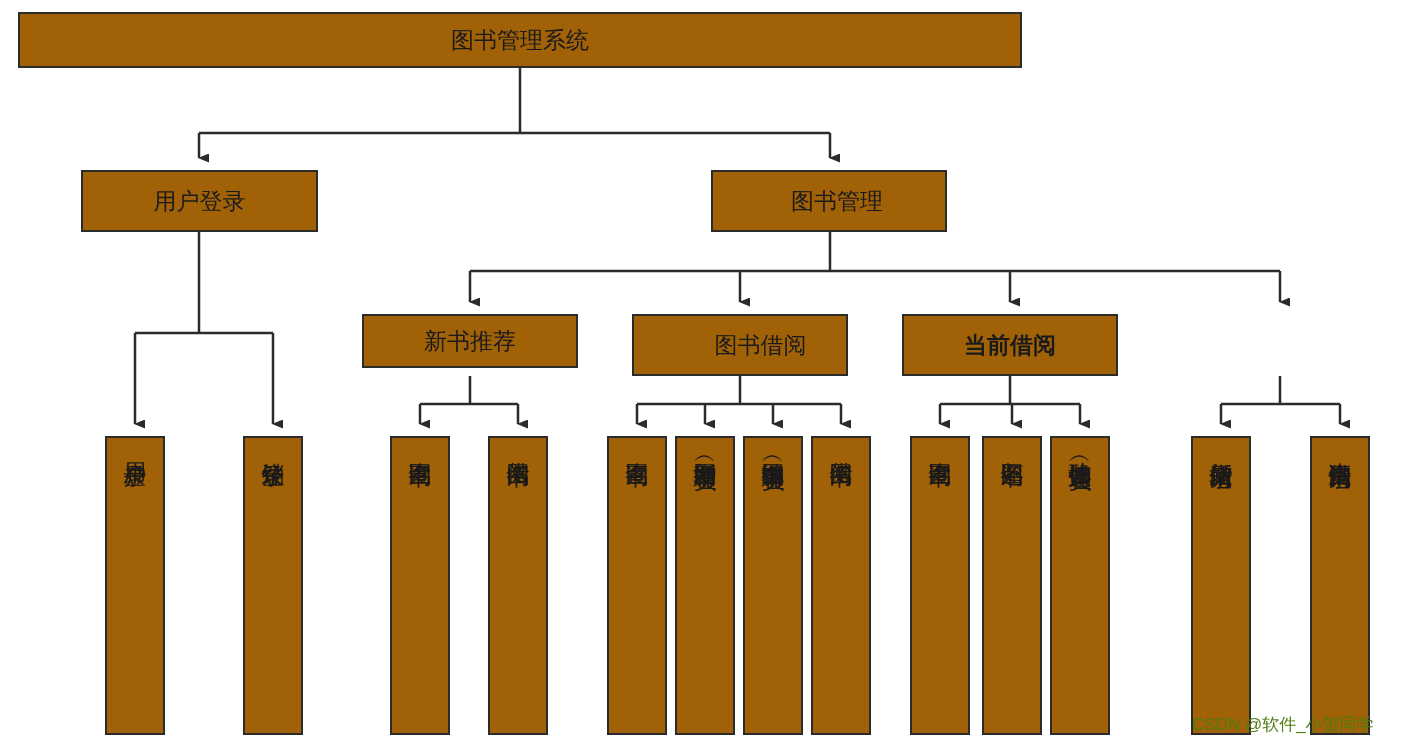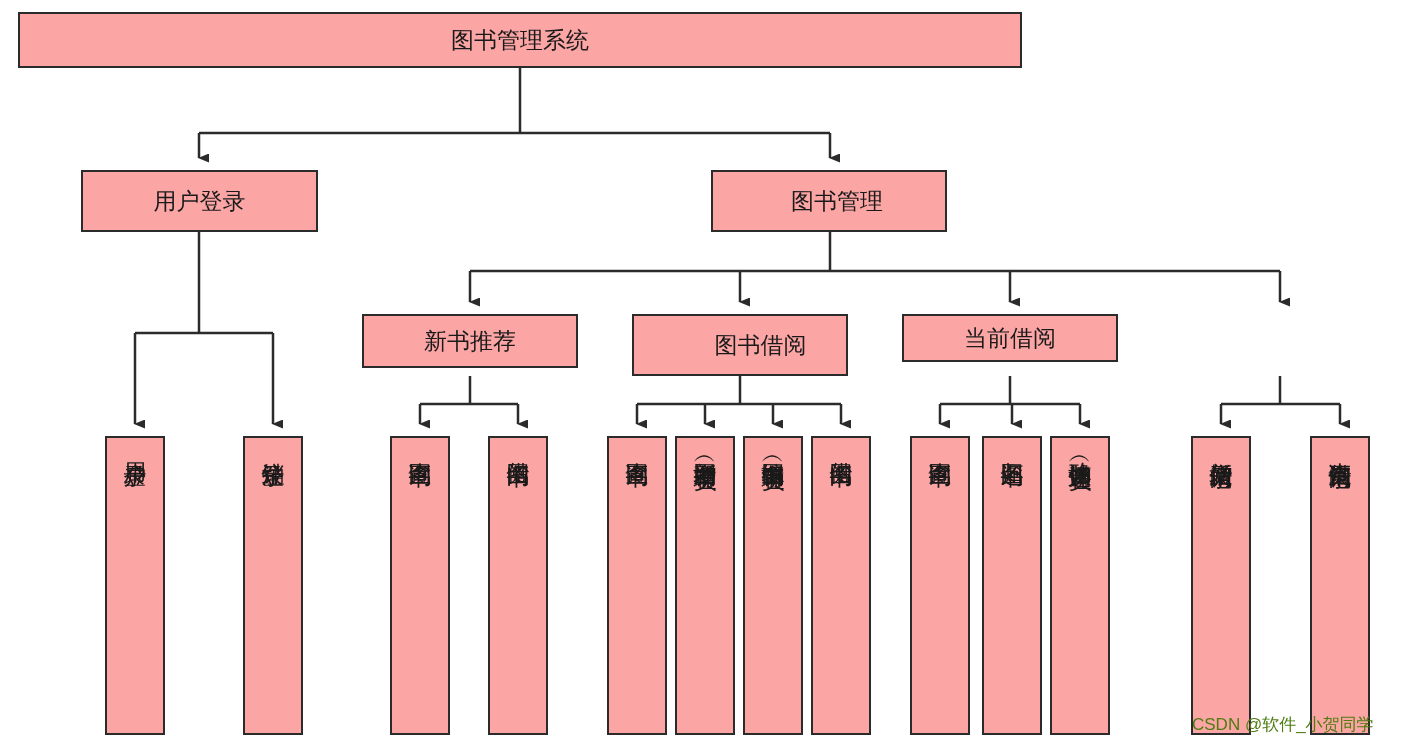--- a/index.html
+++ b/index.html
@@ -24,21 +24,21 @@
     position: absolute;
     left: 0;
     top: 0;
     width: 1405px;
     height: 747px;
     pointer-events: none;
   }
   .node {
     position: absolute;
     box-sizing: border-box;
-    background: #fca5a5;
+    background: #a16207;
     border: 2.5px solid #2b2b2b;
     display: flex;
     align-items: center;
     justify-content: center;
     color: #1a1a1a;
   }
   .node-label {
     display: block;
     text-align: center;
     line-height: 1.25;
@@ -148,21 +148,21 @@
   <div class="node horizontal" style="left:711px; top:170px; width:236px; height:62px;padding-left:16px;">
     <span class="node-label">图书管理</span>
   </div>
 
   <div class="node horizontal" style="left:362px; top:314px; width:216px; height:54px;">
     <span class="node-label">新书推荐</span>
   </div>
   <div class="node horizontal" style="left:632px; top:314px; width:216px; height:62px;padding-left:41px;">
     <span class="node-label">图书借阅</span>
   </div>
-  <div class="node horizontal" style="left:902px; top:314px; width:216px; height:48px;">
+  <div class="node horizontal" style="left:902px; top:314px; width:216px; height:62px;font-weight:bold;">
     <span class="node-label">当前借阅</span>
   </div>
 
   <div class="node vertical" style="left:105px; top:436px; width:60px; height:299px;">
     <span class="node-label">用户登录</span>
   </div>
   <div class="node vertical" style="left:243px; top:436px; width:60px; height:299px;">
     <span class="node-label">注销登录</span>
   </div>
 

